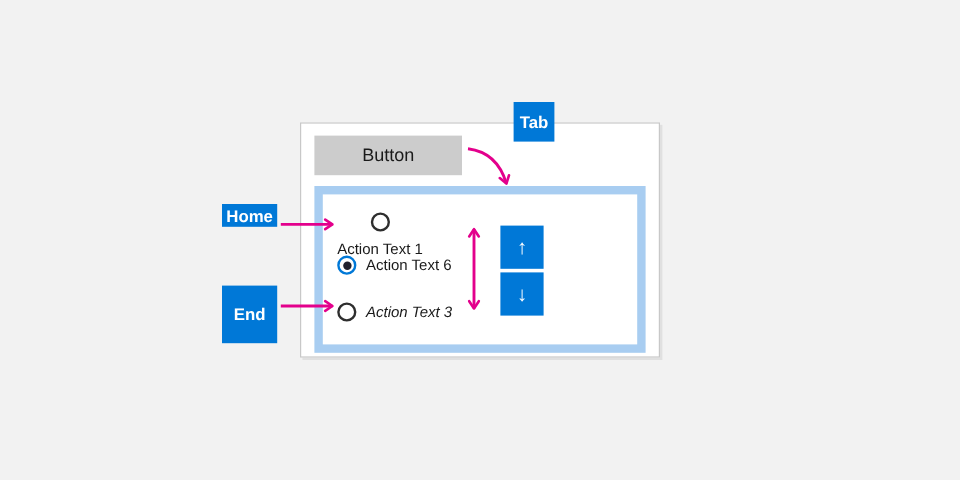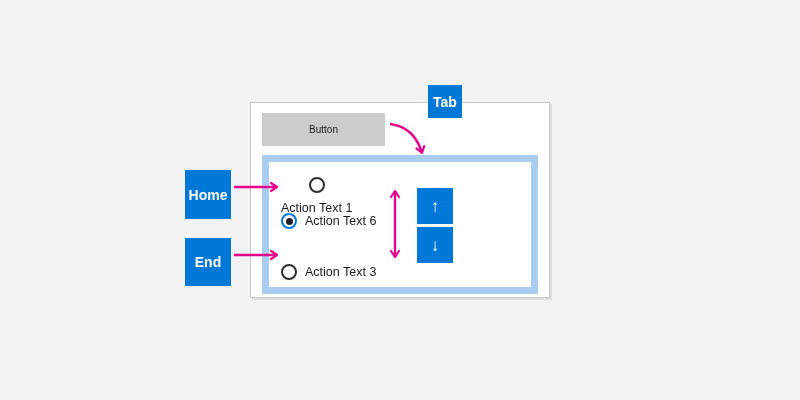--- a/index.html
+++ b/index.html
@@ -14,44 +14,44 @@
   
   .outer-panel{
     left:250px;top:102px;width:300px;height:196px;
     background:#ffffff;border:1px solid #c8c8c8;
     box-shadow:2px 2px 0 rgba(0,0,0,0.07);
   }
   
   .mock-button{
     left:262px;top:113px;width:123px;height:33px;
     background:#cccccc;display:flex;align-items:center;justify-content:center;
-    font-size:10px;color:#1a1a1a;
+    font-size:15px;color:#1a1a1a;
   }
   
   .key-label{
     background:#0078d7;color:#ffffff;font-weight:bold;font-size:14px;
     display:flex;align-items:center;justify-content:center;
   }
   .key-tab{left:428px;top:85px;width:34px;height:33px;z-index:3;}
-  .key-home{left:185px;top:170px;width:46px;height:49px;}
+  .key-home{left:185px;top:170px;width:46px;height:19px;}
   .key-end{left:185px;top:238px;width:46px;height:48px;}
 
   
   .inner-panel{
     left:262px;top:155px;width:276px;height:139px;
     background:#ffffff;border:7px solid #a8cdf1;
   }
 
   
   .radio-row{
     display:flex;align-items:center;gap:8px;height:20px;
   }
   .radio-row-1{left:281px;top:177px;flex-direction:column;}
   .radio-row-2{left:281px;top:211px;}
-  .radio-row-3{left:281px;top:262px;}
+  .radio-row-3{left:281px;top:250px;font-style:italic;}
   .radio{
     width:16px;height:16px;border-radius:50%;background:#ffffff;
     border:2px solid #2e2e2e;box-sizing:border-box;
     display:flex;align-items:center;justify-content:center;flex:0 0 auto;
   }
   .radio.selected{border:2.5px solid #0078d7;}
   .radio .dot{display:none;width:7px;height:7px;border-radius:50%;background:#20202c;}
   .radio.selected .dot{display:block;}
   .radio-label{font-size:12.5px;white-space:nowrap;}
 

